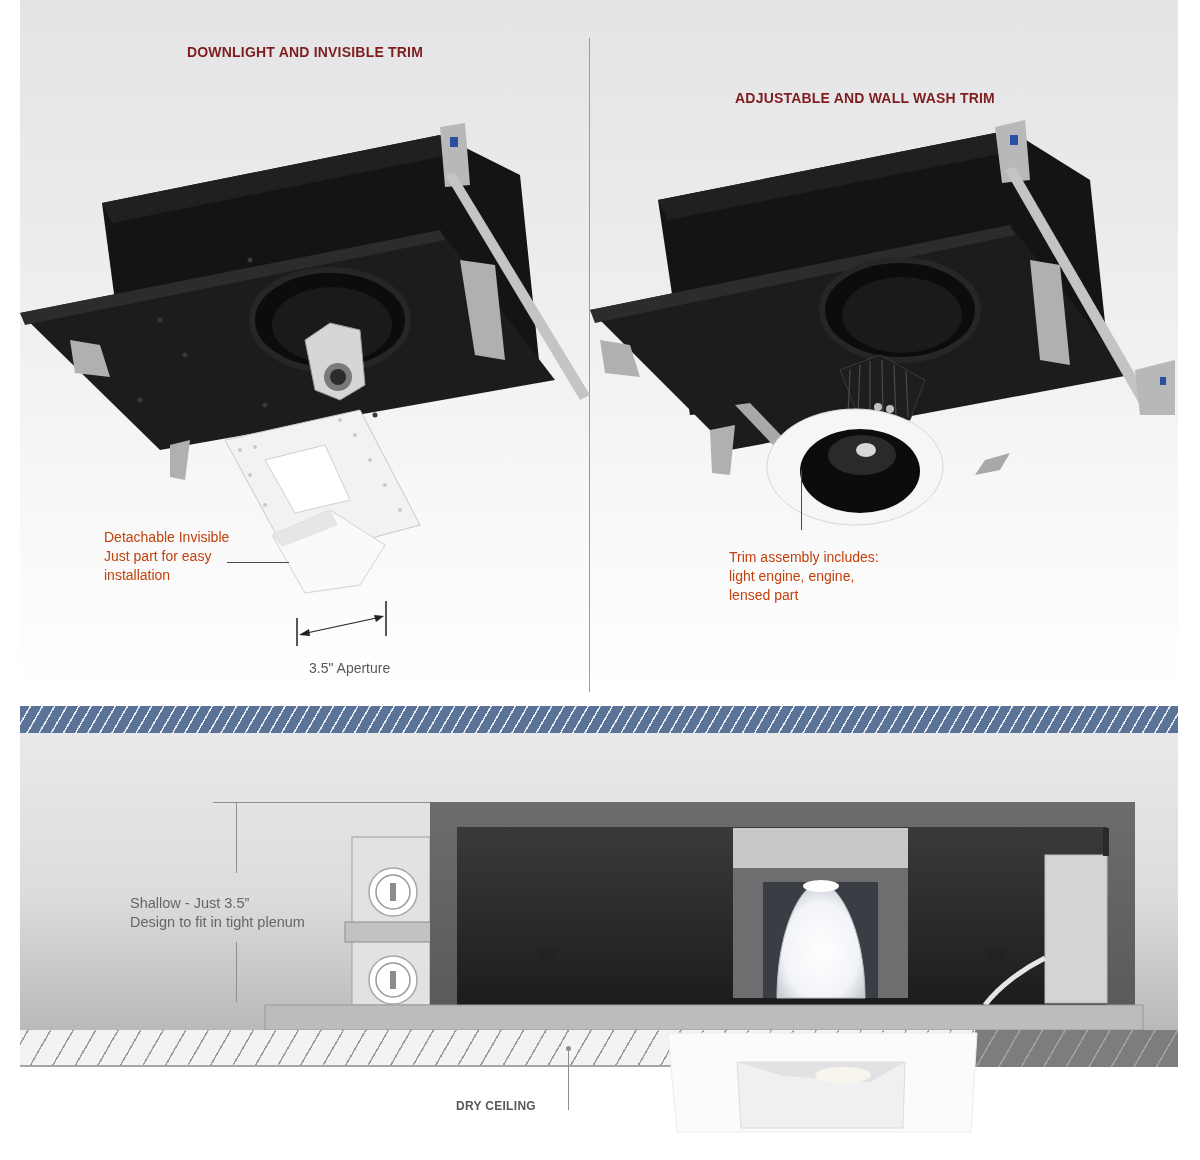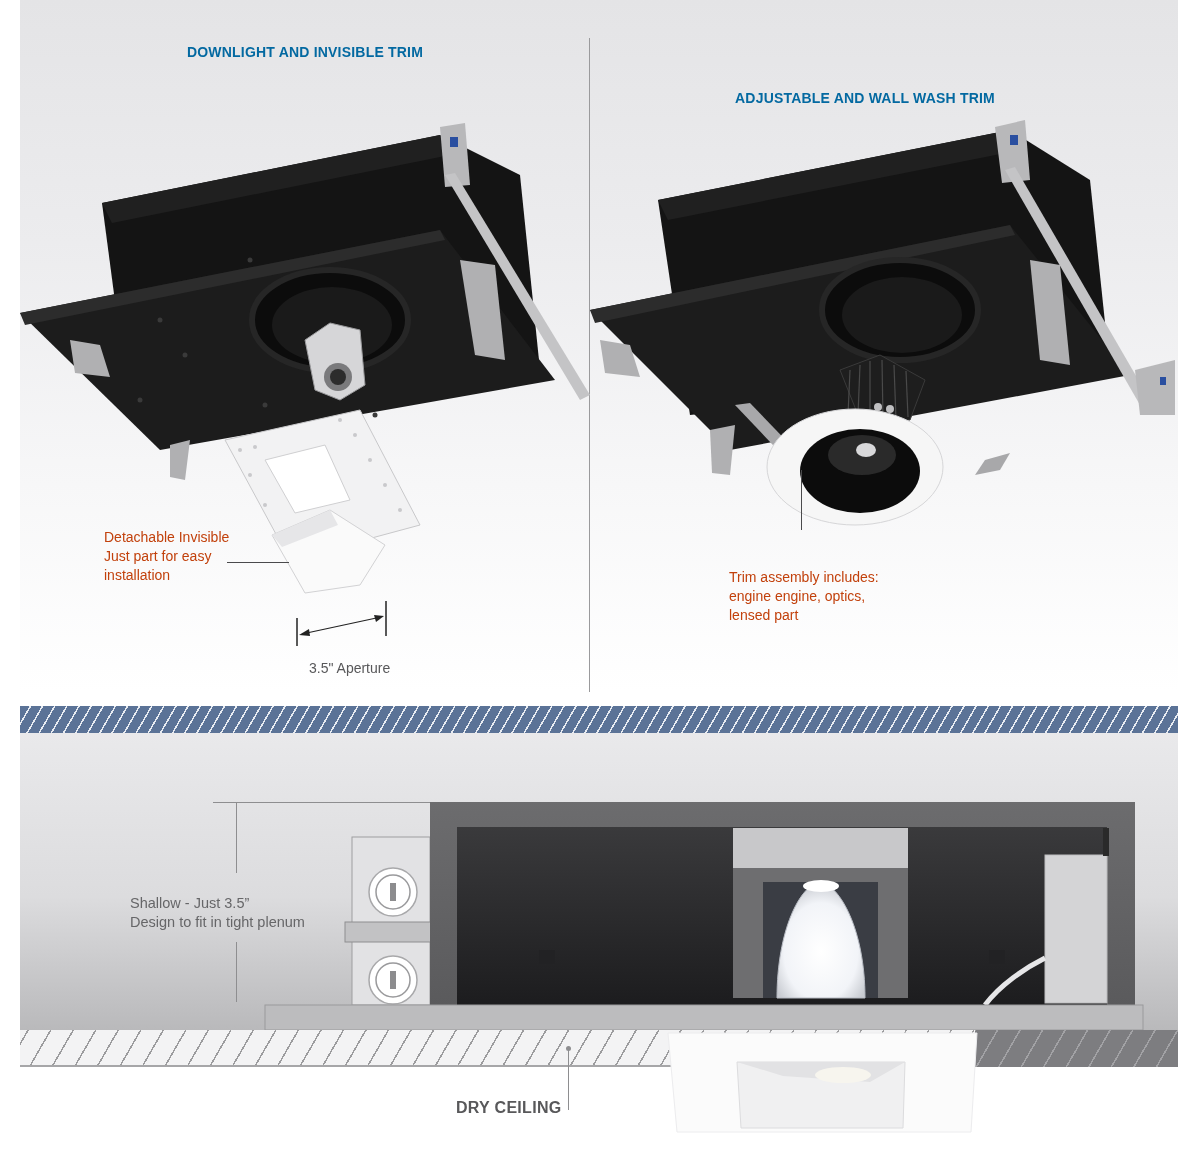--- a/index.html
+++ b/index.html
@@ -4,41 +4,41 @@
 <style>
   html, body { margin:0; padding:0; background:#ffffff; }
   body { width:1200px; height:1160px; position:relative; overflow:hidden;
          font-family:"Liberation Sans", "DejaVu Sans", sans-serif; }
   .abs { position:absolute; }
 
   
   #top-panel { left:20px; top:0; width:1158px; height:692px;
     background:linear-gradient(180deg,#e4e4e6 0%,#ececee 35%,#f7f7f8 70%,#ffffff 100%); }
   #divider { left:589px; top:38px; width:1px; height:654px; background:#9a9a9c; }
-  .panel-title { top:44px; font-size:14px; font-weight:bold; color:#0369a1;
+  .panel-title { top:44px; font-size:14px; font-weight:bold; color:#7f1d1d;
     letter-spacing:0.2px; text-align:center; width:400px; }
   #title-left { left:105px; }
   #title-right { left:665px;margin-top:46px; }
 
   .callout { font-size:14px; color:#c2410c; line-height:19px; }
   #callout-trim { left:104px; top:528px; width:170px; }
-  #callout-assembly { left:729px; top:548px; width:200px;margin-top:20px; }
+  #callout-assembly { left:729px; top:548px; width:200px; }
   #aperture-label { left:309px; top:660px; font-size:14px; color:#58585a; }
 
   .leader { background:#4a4a4c; }
 
   
   #hatch-band { left:20px; top:706px; width:1158px; height:27px;
     background:repeating-linear-gradient(-60deg,#5b7397 0px,#5b7397 9px,#e8ecf2 9px,#e8ecf2 10.5px); }
 
   
   #section-bg { left:20px; top:733px; width:1158px; height:297px;
     background:linear-gradient(180deg,#e9e9eb 0%,#dcdcde 55%,#b9b9bb 100%); }
   #shallow-label { left:130px; top:894px; font-size:14.5px; color:#666668; line-height:19px; }
-  #dry-label { left:456px; top:1099px; font-size:16px; font-weight:bold; color:#58585a; letter-spacing:0.3px; }
+  #dry-label { left:456px; top:1099px; font-size:12px; font-weight:bold; color:#58585a; letter-spacing:0.3px; }
 
   #ceiling-band { left:20px; top:1030px; width:1158px; height:37px;
     background:repeating-linear-gradient(-60deg,#f3f3f4 0px,#f3f3f4 18px,#9c9c9e 18px,#9c9c9e 19.5px);
     border-bottom:2px solid #a6a6a8; box-sizing:border-box; }
   #ceiling-dark { left:975px; top:1030px; width:203px; height:37px;
     background:repeating-linear-gradient(-60deg,#7d7d80 0px,#7d7d80 18px,#a2a2a5 18px,#a2a2a5 19.5px); }
 </style>
 </head>
 <body>
 
@@ -152,21 +152,21 @@
 
   <ellipse cx="265" cy="352" rx="88" ry="58" fill="#f6f6f6" stroke="#d6d6d8"></ellipse>
   <ellipse cx="270" cy="356" rx="60" ry="42" fill="#0c0c0c"></ellipse>
   <ellipse cx="272" cy="340" rx="34" ry="20" fill="#2a2a2a"></ellipse>
   <ellipse cx="276" cy="335" rx="10" ry="7" fill="#d8d8da"></ellipse>
 </svg>
 
 <div class="abs leader" style="left:801px;top:470px;width:1px;height:60px;"></div>
 <div id="callout-assembly" class="abs callout">
   <div>Trim assembly includes:</div>
-  <div>engine engine, optics,</div>
+  <div>light engine, engine,</div>
   <div>lensed part</div>
 </div>
 
 <div id="hatch-band" class="abs"></div>
 
 <div id="section-bg" class="abs"></div>
 
 <div class="abs" style="left:213px;top:802px;width:218px;height:1px;background:#8e8e90;"></div>
 <div class="abs" style="left:236px;top:803px;width:1px;height:70px;background:#8e8e90;"></div>
 <div class="abs" style="left:236px;top:942px;width:1px;height:60px;background:#8e8e90;"></div>

